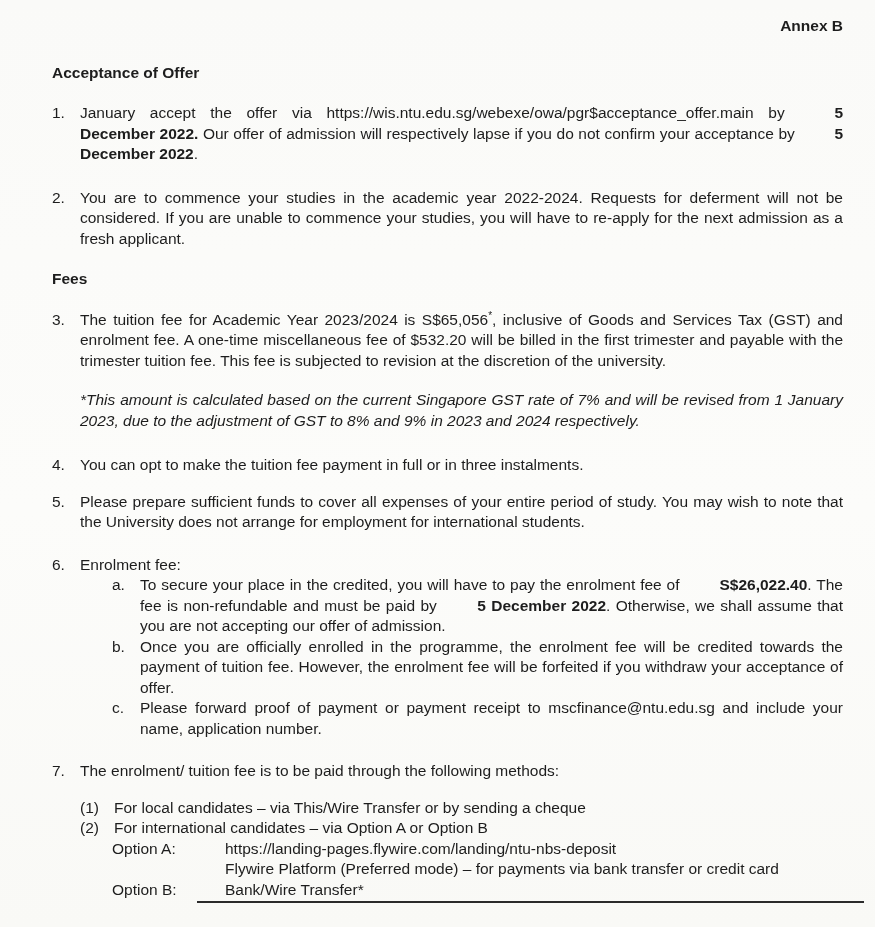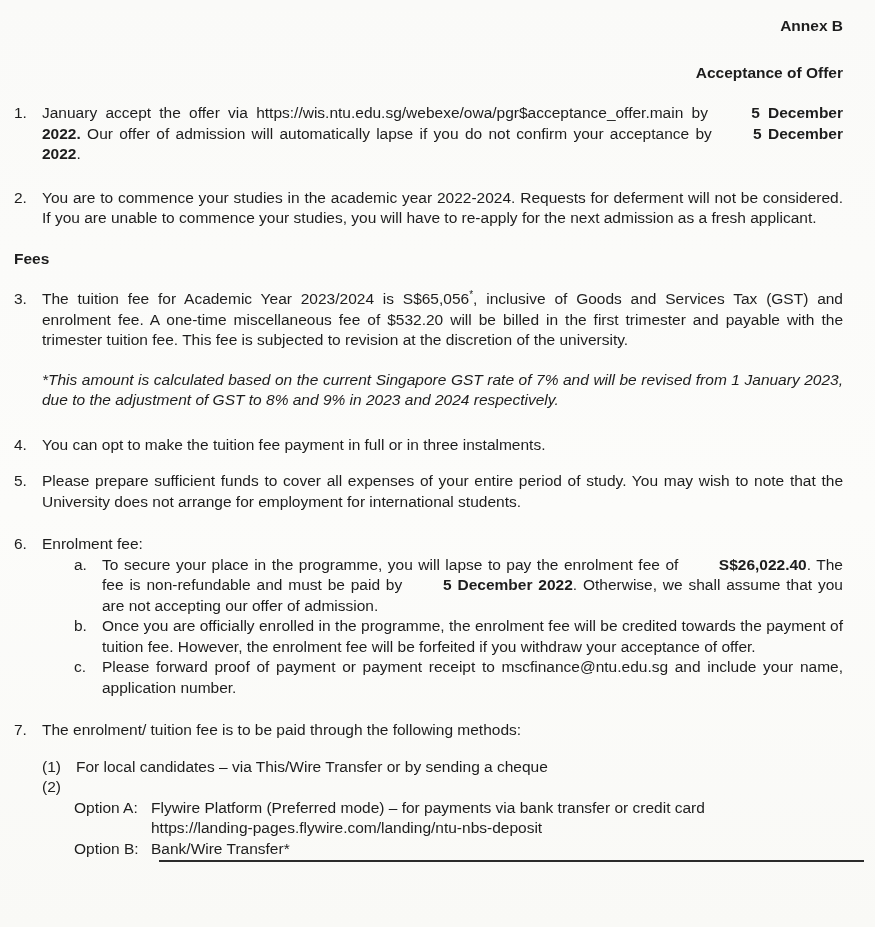--- a/index.html
+++ b/index.html
@@ -3,26 +3,26 @@
 <meta charset="utf-8">
 <style>
   * { margin:0; padding:0; box-sizing:border-box; }
   html,body { background:#e9e9e7; }
   .page {
     width:875px; height:927px;
     margin:0 auto;
     background:linear-gradient(180deg,#fafaf8 0%, #fcfcfa 55%, #f9f9f6 100%);
     font-family:"Liberation Sans","DejaVu Sans",sans-serif;
     font-size:15.5px; line-height:20.5px; color:#1d1d1d;
-    padding:16px 32px 0 14px;
+    padding:16px 32px 0 52px;
     overflow:hidden; position:relative;
   }
   .b { font-weight:700;margin-left:35px; }
   .annex { text-align:right; font-weight:700; margin-bottom:26px; }
-  .doc-title { text-align:right; font-weight:700; margin-bottom:20px; }
+  .doc-title { text-align:left; font-weight:700; margin-bottom:20px; }
   .sec-head { font-weight:700; margin-bottom:20px; }
   .item { display:flex; }
   .item .num { width:28px; flex-shrink:0; }
   .item .body { flex:1; }
   .justify { text-align:justify; }
   .mb23 { margin-bottom:23px; }
   .mb20 { margin-bottom:20px; }
   .mb24 { margin-bottom:24px; }
   .mb16 { margin-bottom:16px; }
   .mb22 { margin-bottom:22px; }
@@ -30,42 +30,42 @@
   .doclink { color:#1d1d1d; cursor:pointer; }
   sup { font-size:10px; line-height:0; }
   .subs { margin-left:32px; }
   .sub { display:flex; }
   .sub .letter { width:28px; flex-shrink:0; }
   .sub .sbody { flex:1; text-align:justify; }
   .methods { margin-top:16px; }
   .method { display:flex; }
   .method .mnum { width:34px; flex-shrink:0; }
   .options { margin-left:32px; }
-  .option-row { display:flex; }
+  .option-row { display:flex;gap:36px; }
   .option-row .opt-label { width:77px; flex-shrink:0; }
   .option-row .opt-content { flex:1; }
   .option-row.last { position:relative; }
   .bottom-rule {
     position:absolute; left:85px; right:-21px; bottom:-3px;
     border-top:2px solid #2b2b2b; height:0;
   }
 </style>
 </head>
 <body>
 
 <div class="page">
 
   <div class="annex">Annex B</div>
 
   <div class="doc-title">Acceptance of Offer</div>
 
   <div class="item mb23">
     <span class="num">1.</span>
     <div class="body justify">
-      <span>January accept the offer via </span><a class="doclink">https://wis.ntu.edu.sg/webexe/owa/pgr$acceptance_offer.main</a><span> by </span><span class="b">5 December 2022.</span><span> Our offer of admission will automatically lapse if you do not confirm your acceptance by </span><span class="b">5 December 2022</span><span>.</span>
+      <span>January accept the offer via </span><a class="doclink">https://wis.ntu.edu.sg/webexe/owa/pgr$acceptance_offer.main</a><span> by </span><span class="b">5 December 2022.</span><span> Our offer of admission will respectively lapse if you do not confirm your acceptance by </span><span class="b">5 December 2022</span><span>.</span>
     </div>
   </div>
 
   <div class="item mb20">
     <span class="num">2.</span>
     <div class="body justify">You are to commence your studies in the academic year 2022-2024. Requests for deferment will not be considered. If you are unable to commence your studies, you will have to re-apply for the next admission as a fresh applicant.</div>
   </div>
 
   <div class="sec-head">Fees</div>
 
@@ -90,21 +90,21 @@
   </div>
 
   <div class="item mb22">
     <span class="num">6.</span>
     <div class="body">
       <div>Enrolment fee:</div>
       <div class="subs">
         <div class="sub">
           <span class="letter">a.</span>
           <div class="sbody">
-            <span>To secure your place in the programme, you will lapse to pay the enrolment fee of </span><span class="b">S$26,022.40</span><span>.  The fee is non-refundable and must be paid by </span><span class="b">5 December 2022</span><span>. Otherwise, we shall assume that you are not accepting our offer of admission.</span>
+            <span>To secure your place in the credited, you will have to pay the enrolment fee of </span><span class="b">S$26,022.40</span><span>.  The fee is non-refundable and must be paid by </span><span class="b">5 December 2022</span><span>. Otherwise, we shall assume that you are not accepting our offer of admission.</span>
           </div>
         </div>
         <div class="sub">
           <span class="letter">b.</span>
           <div class="sbody">Once you are officially enrolled in the programme, the enrolment fee will be credited towards the payment of tuition fee.  However, the enrolment fee will be forfeited if you withdraw your acceptance of offer.</div>
         </div>
         <div class="sub">
           <span class="letter">c.</span>
           <div class="sbody">
             <span>Please forward proof of payment or payment receipt to </span><a class="doclink">mscfinance@ntu.edu.sg</a><span> and include your name, application number.</span>
@@ -118,27 +118,28 @@
     <span class="num">7.</span>
     <div class="body">
       <div>The enrolment/ tuition fee is to be paid through the following methods:</div>
       <div class="methods">
         <div class="method">
           <span class="mnum">(1)</span>
           <div>For local candidates – via This/Wire Transfer or by sending a cheque</div>
         </div>
         <div class="method">
           <span class="mnum">(2)</span>
+          <div>For international candidates – via Option A or Option B</div>
         </div>
         <div class="options">
           <div class="option-row">
             <span class="opt-label">Option A:</span>
             <div class="opt-content">
+              <div><a class="doclink">https://landing-pages.flywire.com/landing/ntu-nbs-deposit</a></div>
               <div>Flywire Platform (Preferred mode) – for payments via bank transfer or credit card</div>
-              <div><a class="doclink">https://landing-pages.flywire.com/landing/ntu-nbs-deposit</a></div>
             </div>
           </div>
           <div class="option-row last">
             <span class="opt-label">Option B:</span>
             <div class="opt-content">Bank/Wire Transfer*</div>
             <div class="bottom-rule"></div>
           </div>
         </div>
       </div>
     </div>

